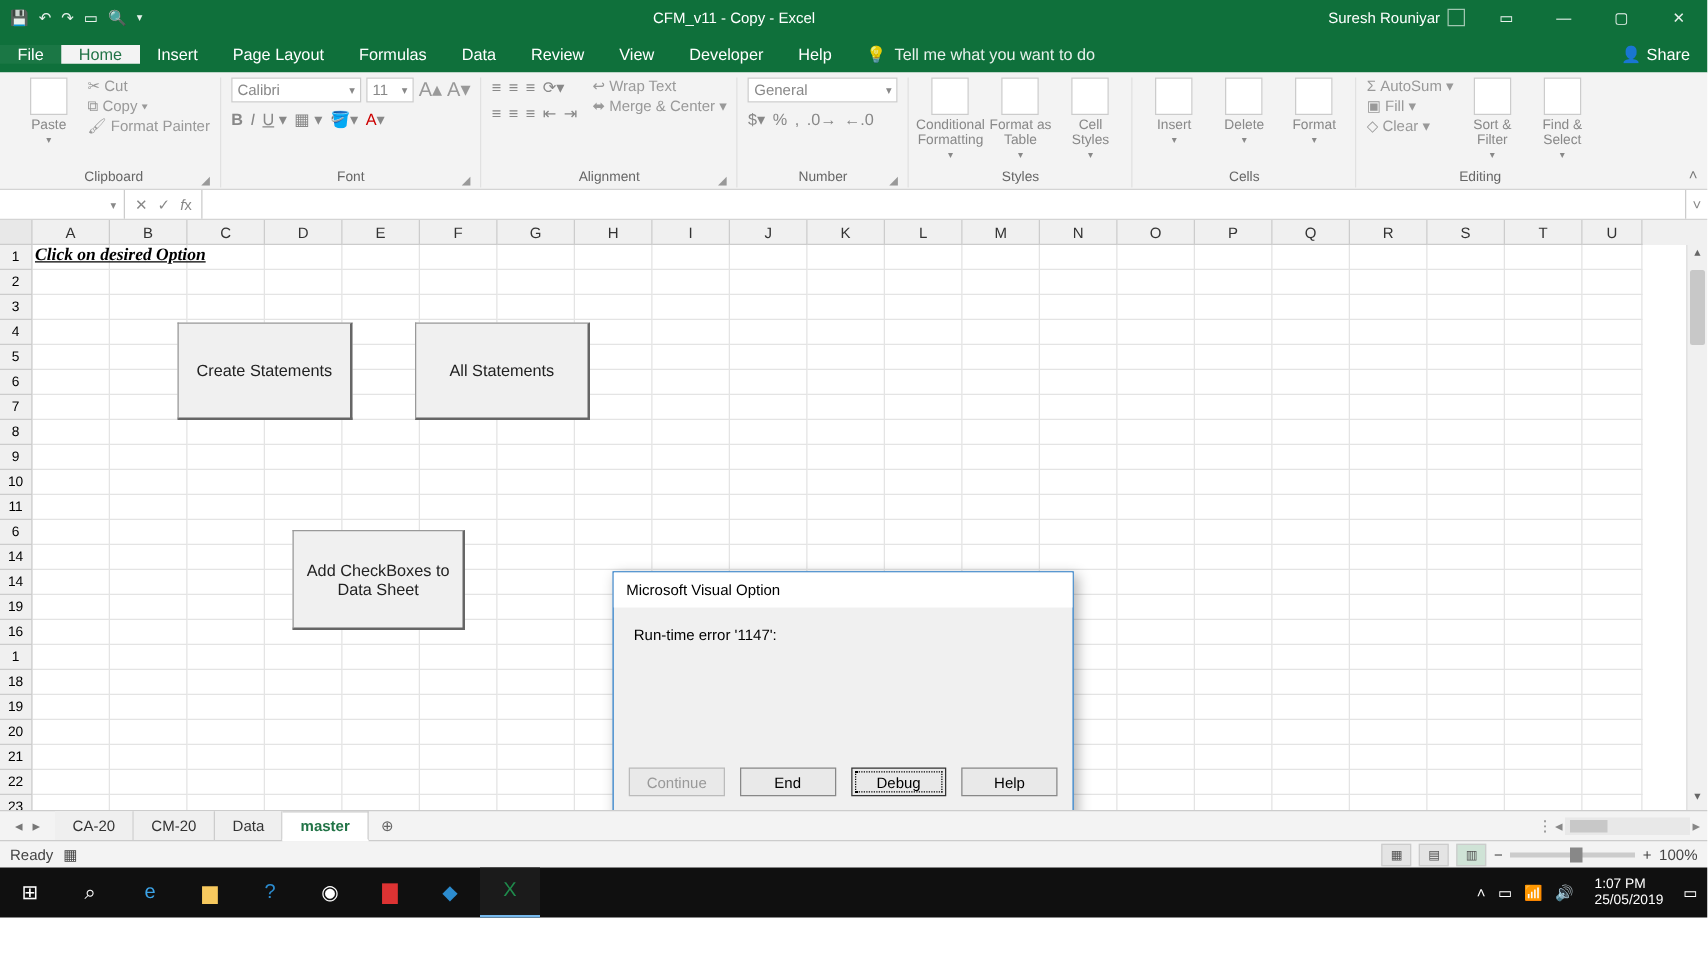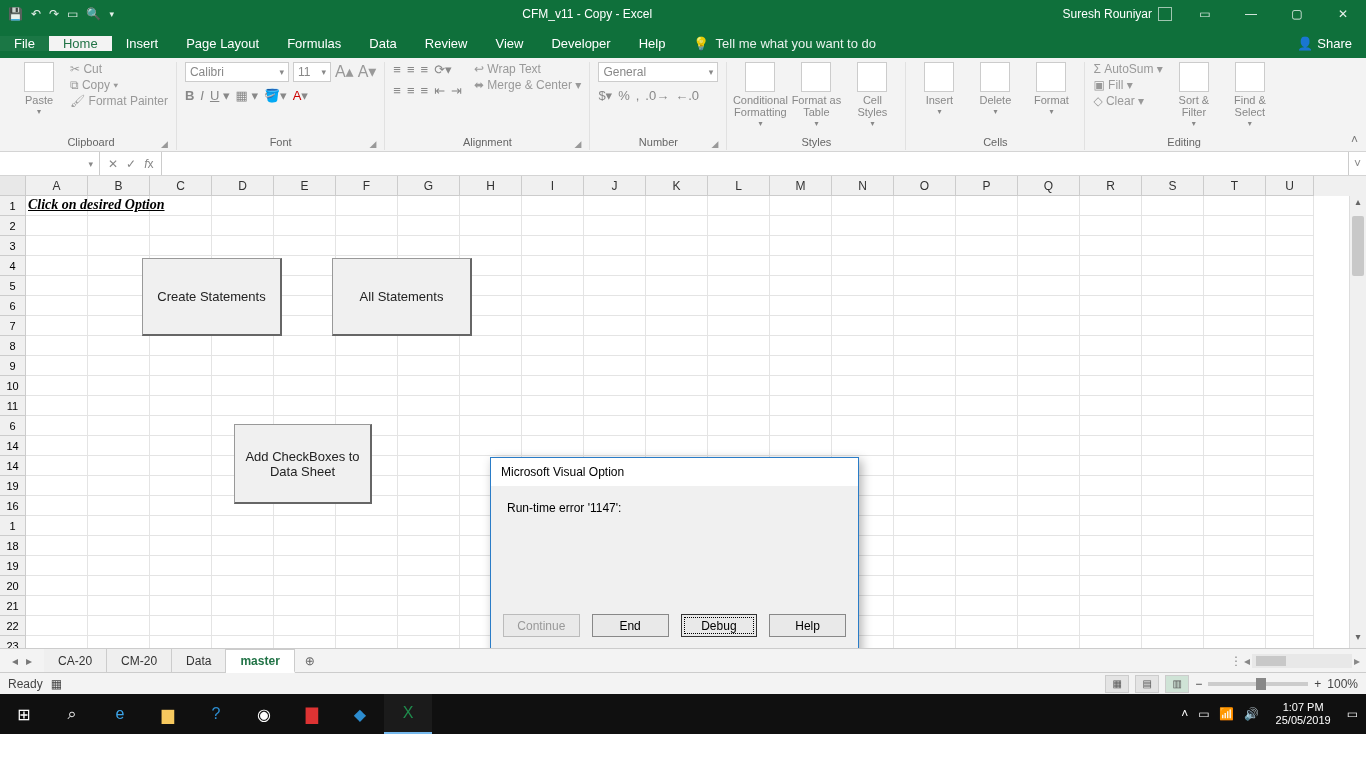--- a/index.html
+++ b/index.html
@@ -79,21 +79,21 @@
 .viewbtn { width:24px; height:18px; background:#e4e4e4; border:1px solid #ccc; display:flex; align-items:center; justify-content:center; font-size:10px; color:#555;}
 .viewbtn.active{ background:#cfe3d6; }
 .zoomslider { width:100px; height:4px; background:#ccc; position:relative; }
 .zoomslider .zt { position:absolute; left:48px; top:-4px; width:10px; height:12px; background:#888; }
 
 
 .taskbar { height:40px; background:#101010; display:flex; align-items:center; color:#fff; }
 .taskbar .tb { width:48px; height:40px; display:flex; align-items:center; justify-content:center; cursor:pointer; font-size:16px;}
 .taskbar .tb.active { border-bottom:2px solid #76b9ed; background:#1b1b1b;}
 .taskbar .tray { margin-left:auto; display:flex; align-items:center; gap:10px; padding:0 8px; font-size:12px;}
-.taskbar .clock { text-align:center; font-size:11px; line-height:1.2; padding:0 6px;}
+.taskbar .clock { text-align:left; font-size:11px; line-height:1.2; padding:0 6px;}
 
 
 .vbdialog { position:absolute; left:490px; top:281px; width:369px; height:206px; background:#f0f0f0; border:1px solid #2a7cc7; box-shadow:3px 3px 10px rgba(0,0,0,.3); font-size:12px; }
 .vbdialog .titleb { height:28px; background:#fff; display:flex; align-items:center; padding:0 10px; font-size:12px; color:#000;}
 .vbdialog .bodyb { padding:14px 16px 8px; color:#000; line-height:1.45; height:128px;}
 .vbdialog .btns { display:flex; gap:12px; padding:0 12px 12px; }
 .vbdialog .btns button { width:78px; height:23px; background:#e9e9e9; border:1px solid #888; font-size:12px; cursor:pointer;}
 .vbdialog .btns button:disabled { color:#999; border-color:#bbb; cursor:default;}
 .vbdialog .btns button.focus { outline:1px dotted #000; outline-offset:-4px; border:1px solid #333; }
 </style>

